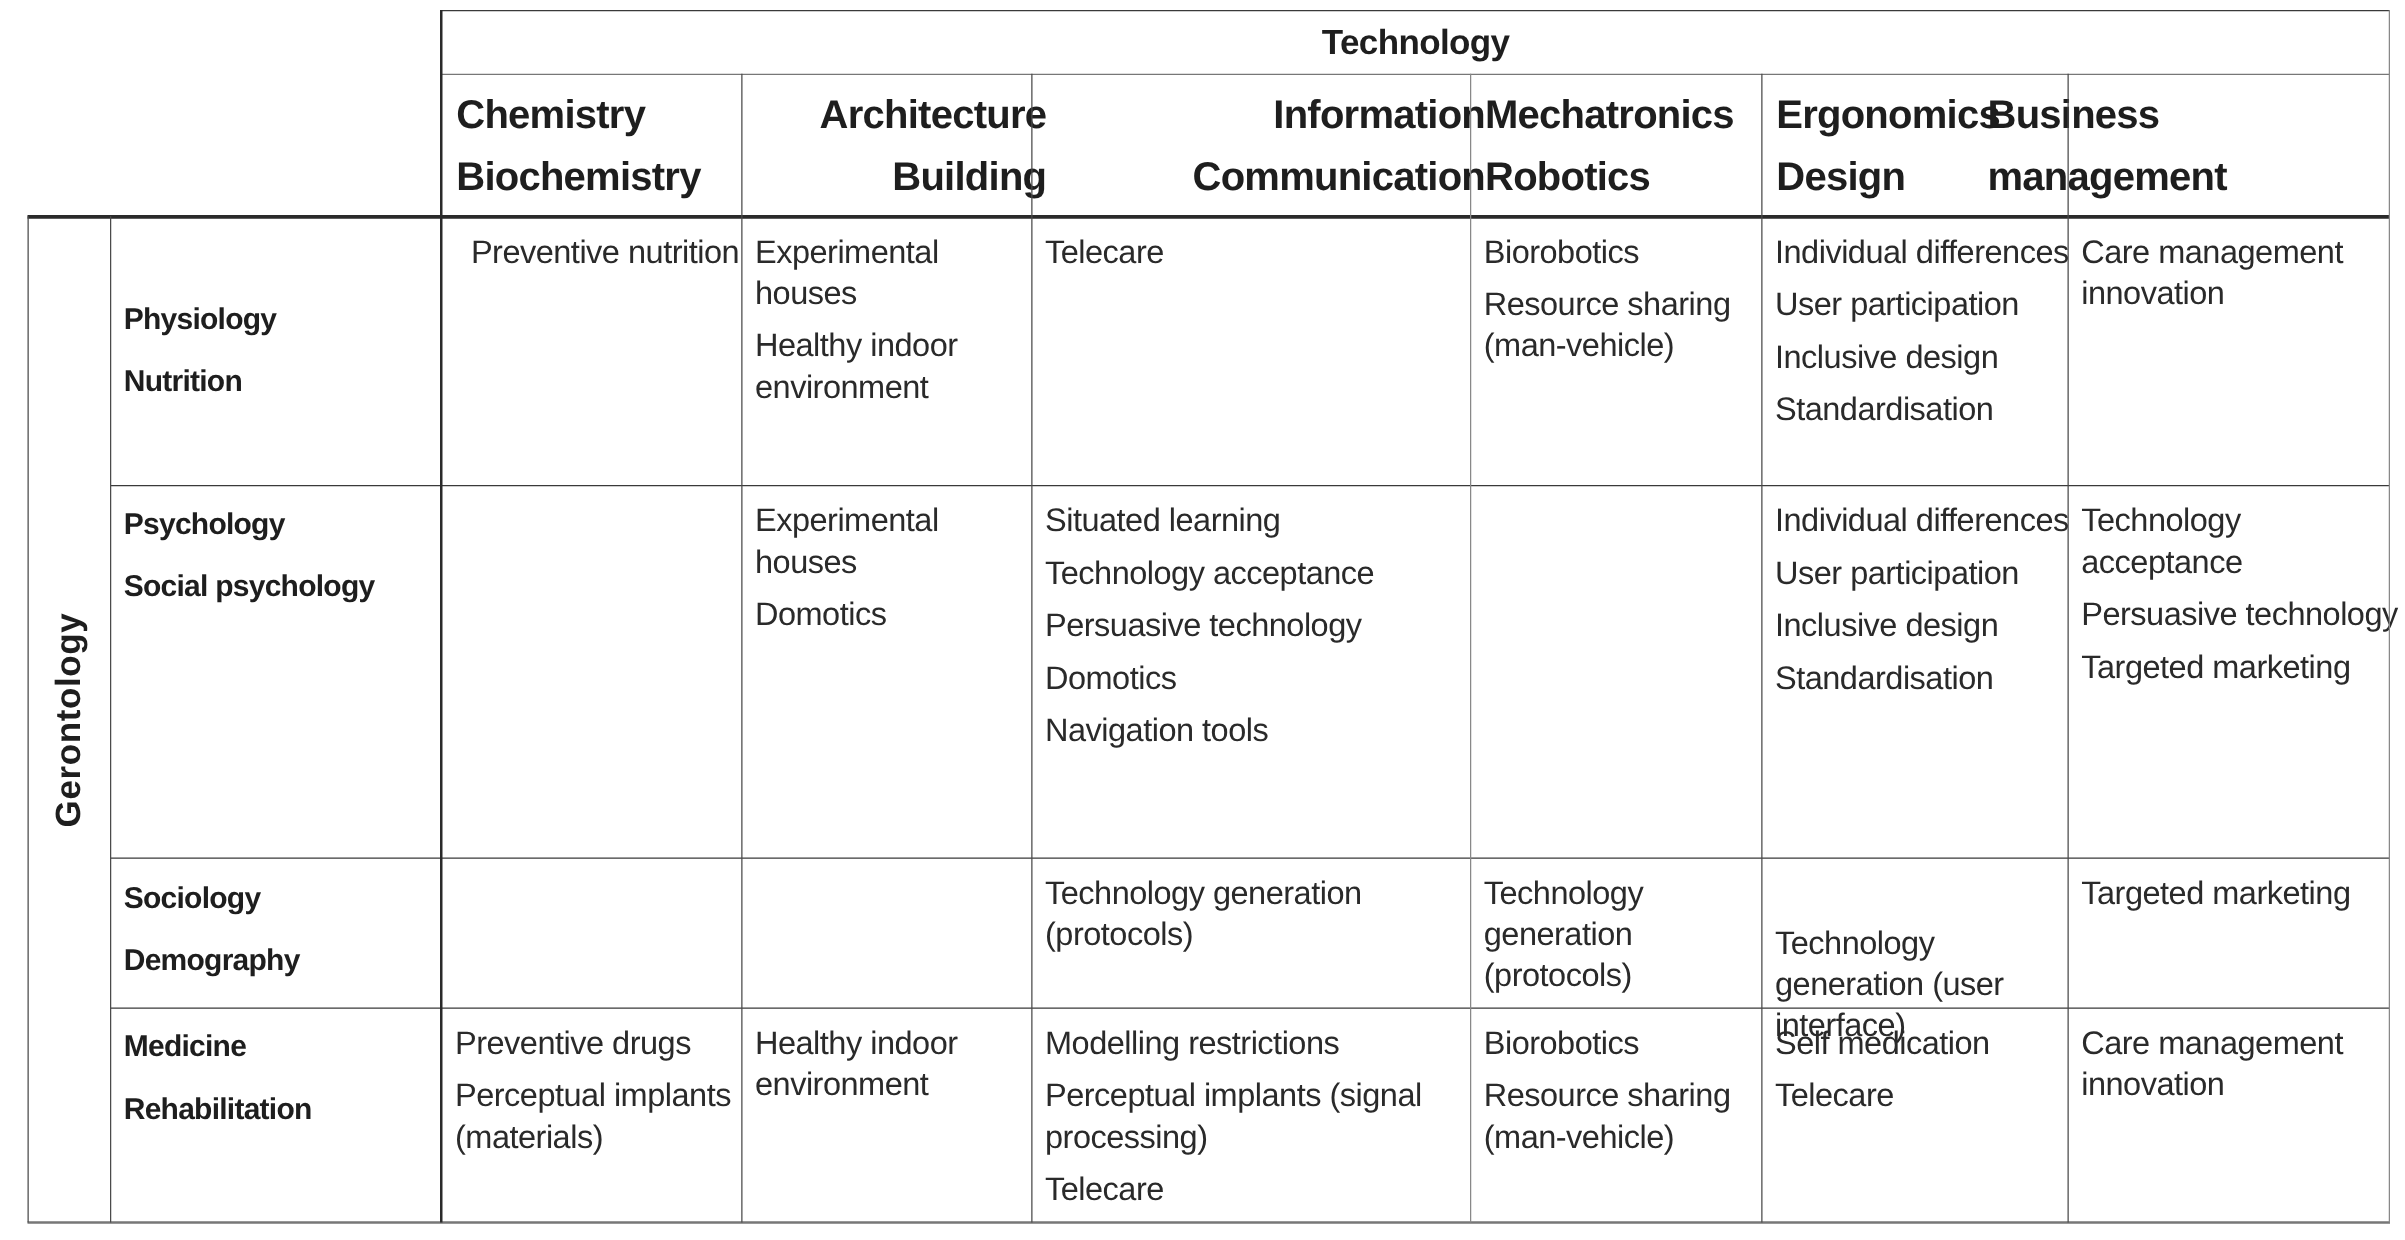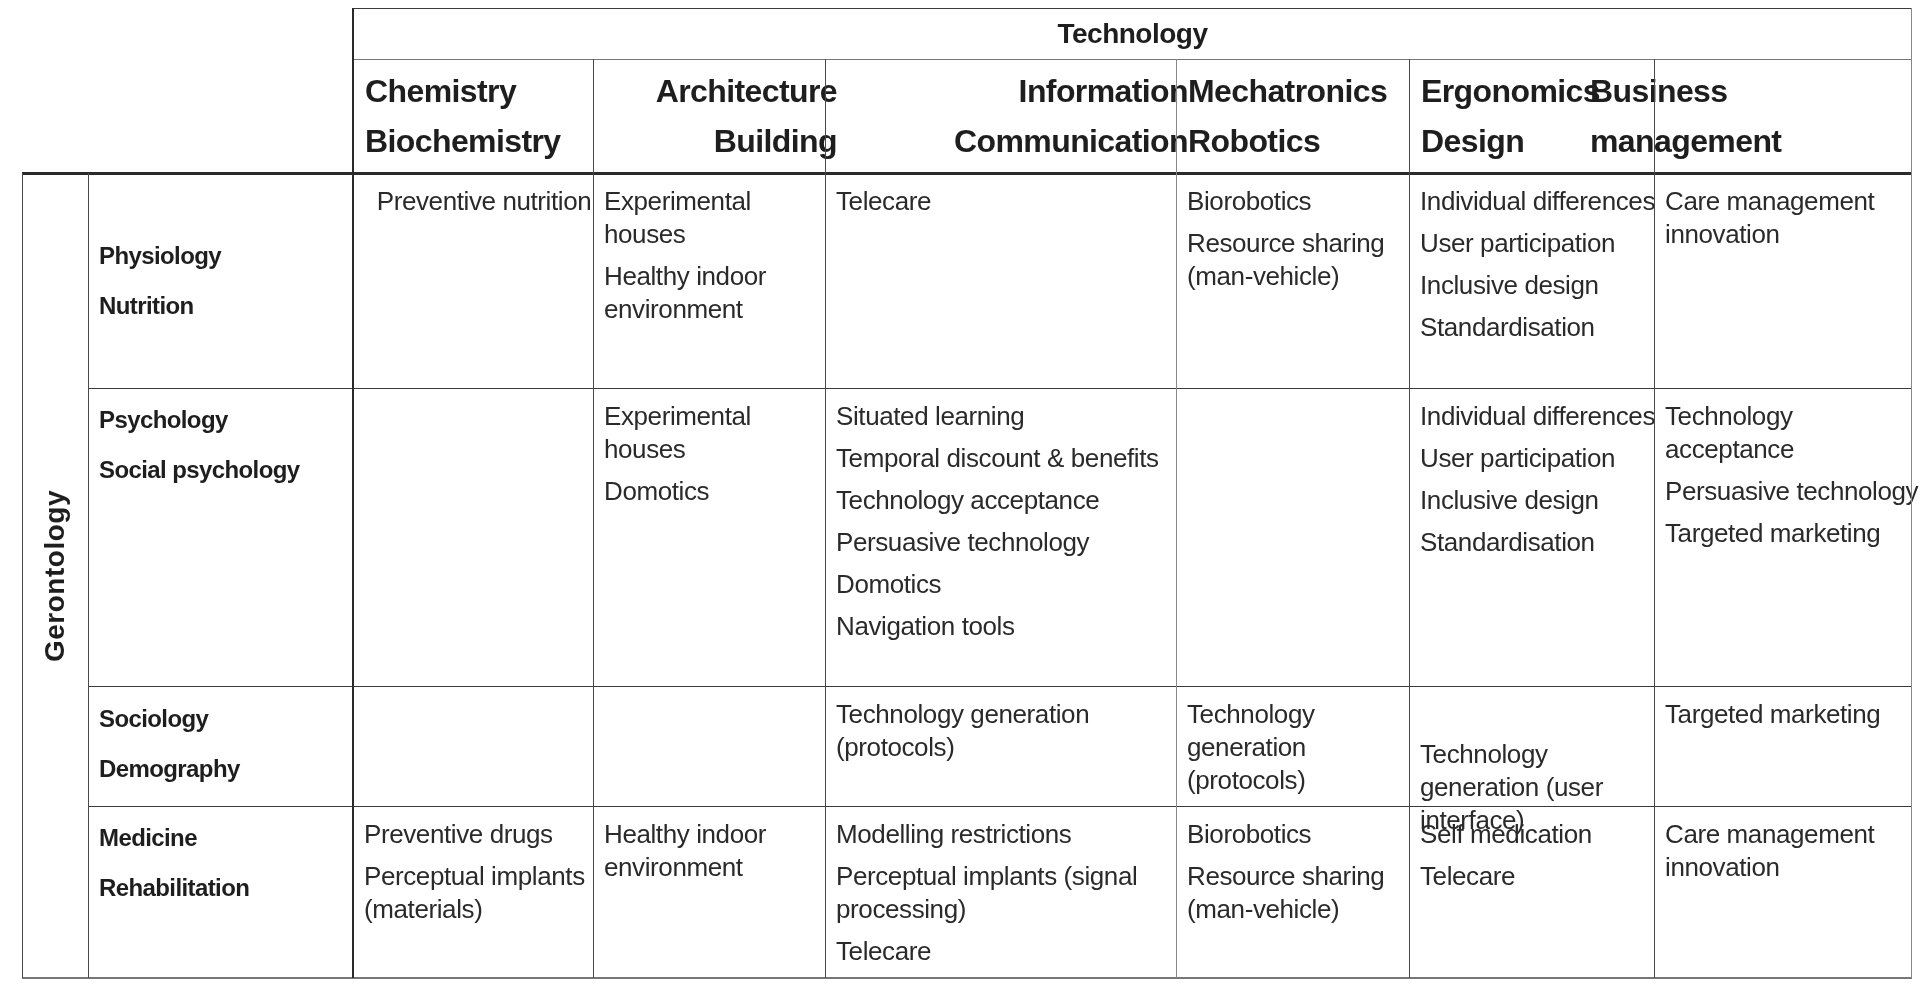--- a/index.html
+++ b/index.html
@@ -101,21 +101,20 @@
       <div class="cell" style="left: 1654px; top: 173px; width: 258px; height: 215px;">
         <div class="item">Care management innovation</div>
       </div>
       <div class="cell" style="left: 353px; top: 388px; width: 240px; height: 298px;"></div>
       <div class="cell" style="left: 593px; top: 388px; width: 232px; height: 298px;">
         <div class="item">Experimental houses</div>
         <div class="item">Domotics</div>
       </div>
       <div class="cell" style="left: 825px; top: 388px; width: 351px; height: 298px;">
         <div class="item">Situated learning</div>
-        <div class="item">Temporal discount &amp; benefits</div>
         <div class="item">Technology acceptance</div>
         <div class="item">Persuasive technology</div>
         <div class="item">Domotics</div>
         <div class="item">Navigation tools</div>
       </div>
       <div class="cell" style="left: 1176px; top: 388px; width: 233px; height: 298px;"></div>
       <div class="cell" style="left: 1409px; top: 388px; width: 245px; height: 298px;">
         <div class="item">Individual differences</div>
         <div class="item">User participation</div>
         <div class="item">Inclusive design</div>

